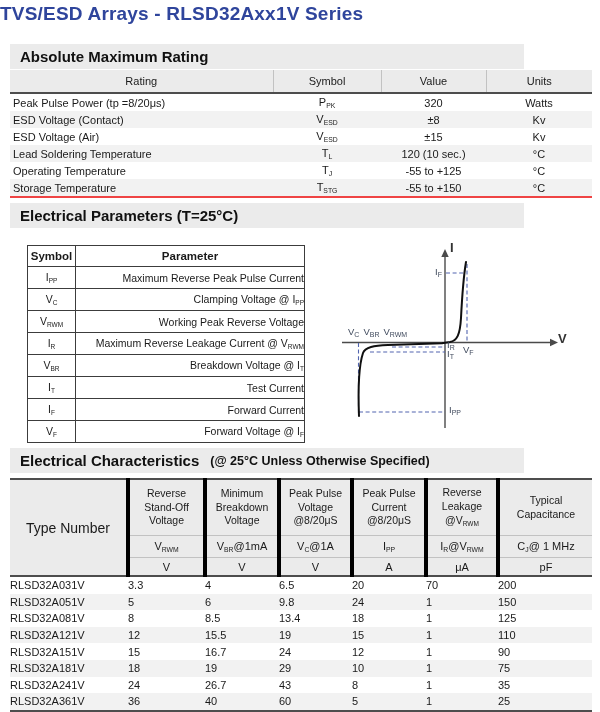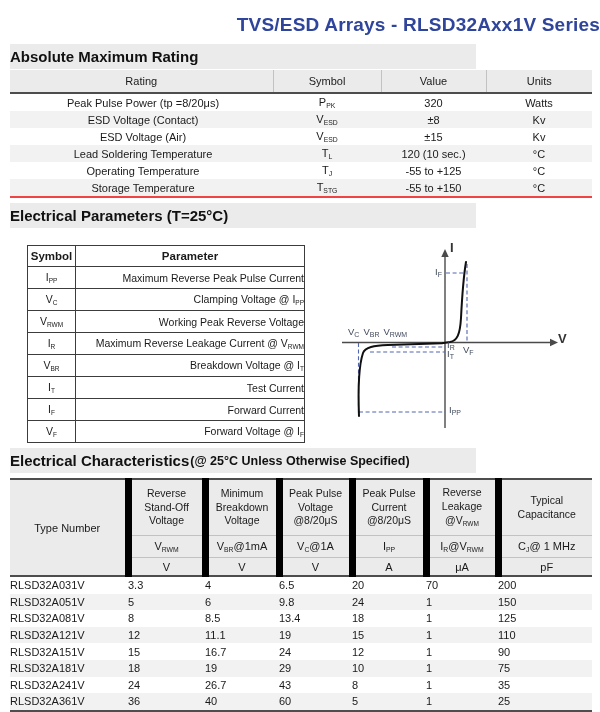--- a/index.html
+++ b/index.html
@@ -1,35 +1,35 @@
 <!DOCTYPE html>
 <html style="--c-title: #2f459c; --c-bar: #ebebeb; --c-alt: #f2f2f2; --c-dash: #5265b0;"><head>
 <meta charset="utf-8">
 <style>
   html,body{margin:0;padding:0}
   body{width:600px;height:712px;background:#ffffff;font-family:"Liberation Sans",sans-serif;color:#1a1a1a;overflow:hidden}
   .page{position:relative;width:600px;height:712px;background:#fff}
 
-  .title{position:absolute;top:14px;left:0;width:100%;text-align:right;font-size:19px;font-weight:bold;color:var(--c-title,#2f459c);letter-spacing:.2px}
-
-  .bar{position:absolute;left:10px;width:466px;height:25px;background:var(--c-bar,#ebebeb);display:flex;align-items:center;box-sizing:border-box}
+  .title{position:absolute;top:3px;left:0;width:100%;text-align:left;font-size:19px;font-weight:bold;color:var(--c-title,#2f459c);letter-spacing:.2px}
+
+  .bar{position:absolute;left:10px;width:514px;height:25px;background:var(--c-bar,#ebebeb);display:flex;align-items:center;padding-left:10px;box-sizing:border-box}
   .bar1{top:44px}.bar2{top:203px}.bar3{top:448px}
   .bar-title{font-size:15px;font-weight:bold;color:#111;white-space:nowrap}
-  .bar-note{font-size:12.5px;font-weight:bold;color:#111;margin-left:1px;white-space:nowrap}
+  .bar-note{font-size:12.5px;font-weight:bold;color:#111;margin-left:11px;white-space:nowrap}
 
   table{border-collapse:collapse;table-layout:fixed}
   th,td{padding:0;font-weight:normal;overflow:hidden}
   sub{font-size:.62em;vertical-align:-.35em;letter-spacing:0}
 
   
   .amr{position:absolute;top:70px;left:10px;width:582px;font-size:11px;border-bottom:2px solid #ef4444}
   .amr thead th{height:22px;background:var(--c-bar,#ebebeb);border-right:1px solid #c2c2c2;border-bottom:2px solid #4d4d4d;text-align:center;font-size:11px}
   .amr thead th:last-child{border-right:none}
   .amr tbody td{height:17px;text-align:center}
-  .amr tbody td.l{text-align:center;padding-left:3px}
+  .amr tbody td.l{text-align:left;padding-left:3px}
   .amr tbody tr.alt{background:var(--c-alt,#f2f2f2)}
 
   
   .ep{position:absolute;top:245px;left:27px;width:278px;font-size:10.5px}
   .ep th,.ep td{border:1px solid #3c3c3c}
   .ep thead th{height:20px;font-weight:bold;font-size:11.5px;text-align:center}
   .ep tbody td{height:21px}
   .ep td.sym{text-align:center}
   .ep td.par{text-align:right;padding-left:6px;white-space:nowrap}
 
@@ -41,23 +41,23 @@
   .dash{stroke:var(--c-dash,#5265b0);stroke-width:1.1;fill:none;stroke-dasharray:4 2.6}
   .curve{stroke:#101010;stroke-width:2;fill:none;stroke-linecap:round}
   .dlabel{position:absolute;font-size:9.5px;color:#414b5e;white-space:nowrap;line-height:1}
   .dlabel sub{font-size:7px}
   .daxis{position:absolute;font-size:13px;font-weight:bold;color:#333;line-height:1}
   .vrow{display:flex;gap:4px}
   .lbl-if{width:24px;text-align:right}
 
   
   .ec{position:absolute;top:478px;left:10px;width:582px;font-size:11px;border-top:2px solid #4d4d4d;border-bottom:2px solid #4d4d4d}
-  .ec thead th{background:var(--c-bar,#ebebeb);border-right:7px solid #000000;text-align:center}
+  .ec thead th{background:var(--c-bar,#ebebeb);border-right:4px solid #000000;text-align:center}
   .ec thead th:last-child{border-right:none}
-  .ec thead th.tn{font-size:11px;border-bottom:2px solid #4d4d4d}
+  .ec thead th.tn{font-size:14px;border-bottom:2px solid #4d4d4d}
   .ec thead th.nm{height:55px;font-size:10.5px;line-height:1.32;border-bottom:1px solid #c2c2c2}
   .ec thead th.sy{height:21px;border-bottom:1px solid #c2c2c2;font-size:11px}
   .ec thead th.un{height:17px;border-bottom:2px solid #4d4d4d;font-size:11px}
   .ec tbody td{height:16.6px;text-align:left}
   .ec tbody tr.alt{background:var(--c-alt,#f2f2f2)}
 </style>
 </head>
 <body>
 
 <div class="page">
@@ -268,21 +268,21 @@
           <td>8</td>
           <td>8.5</td>
           <td>13.4</td>
           <td>18</td>
           <td>1</td>
           <td>125</td>
         </tr>
         <tr class="alt">
           <td>RLSD32A121V</td>
           <td>12</td>
-          <td>11.1</td>
+          <td>15.5</td>
           <td>19</td>
           <td>15</td>
           <td>1</td>
           <td>110</td>
         </tr>
         <tr>
           <td>RLSD32A151V</td>
           <td>15</td>
           <td>16.7</td>
           <td>24</td>

